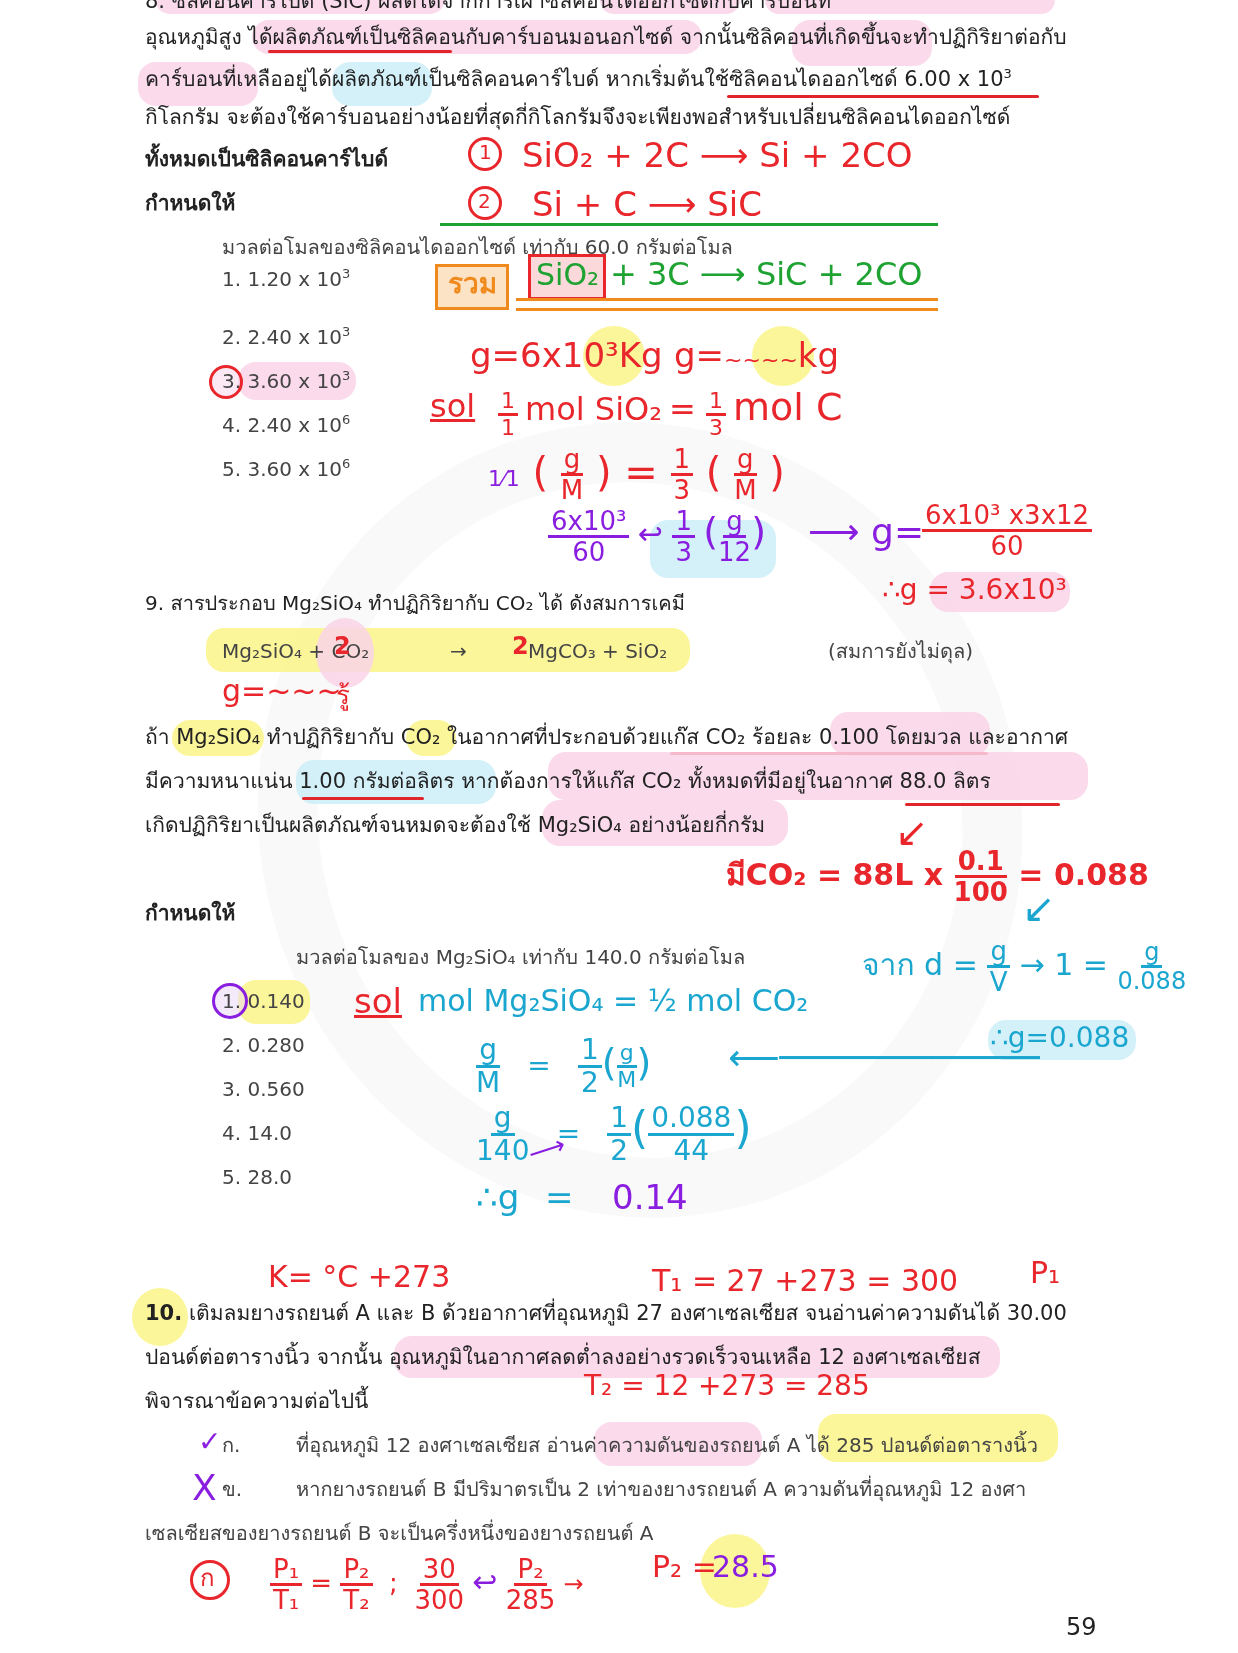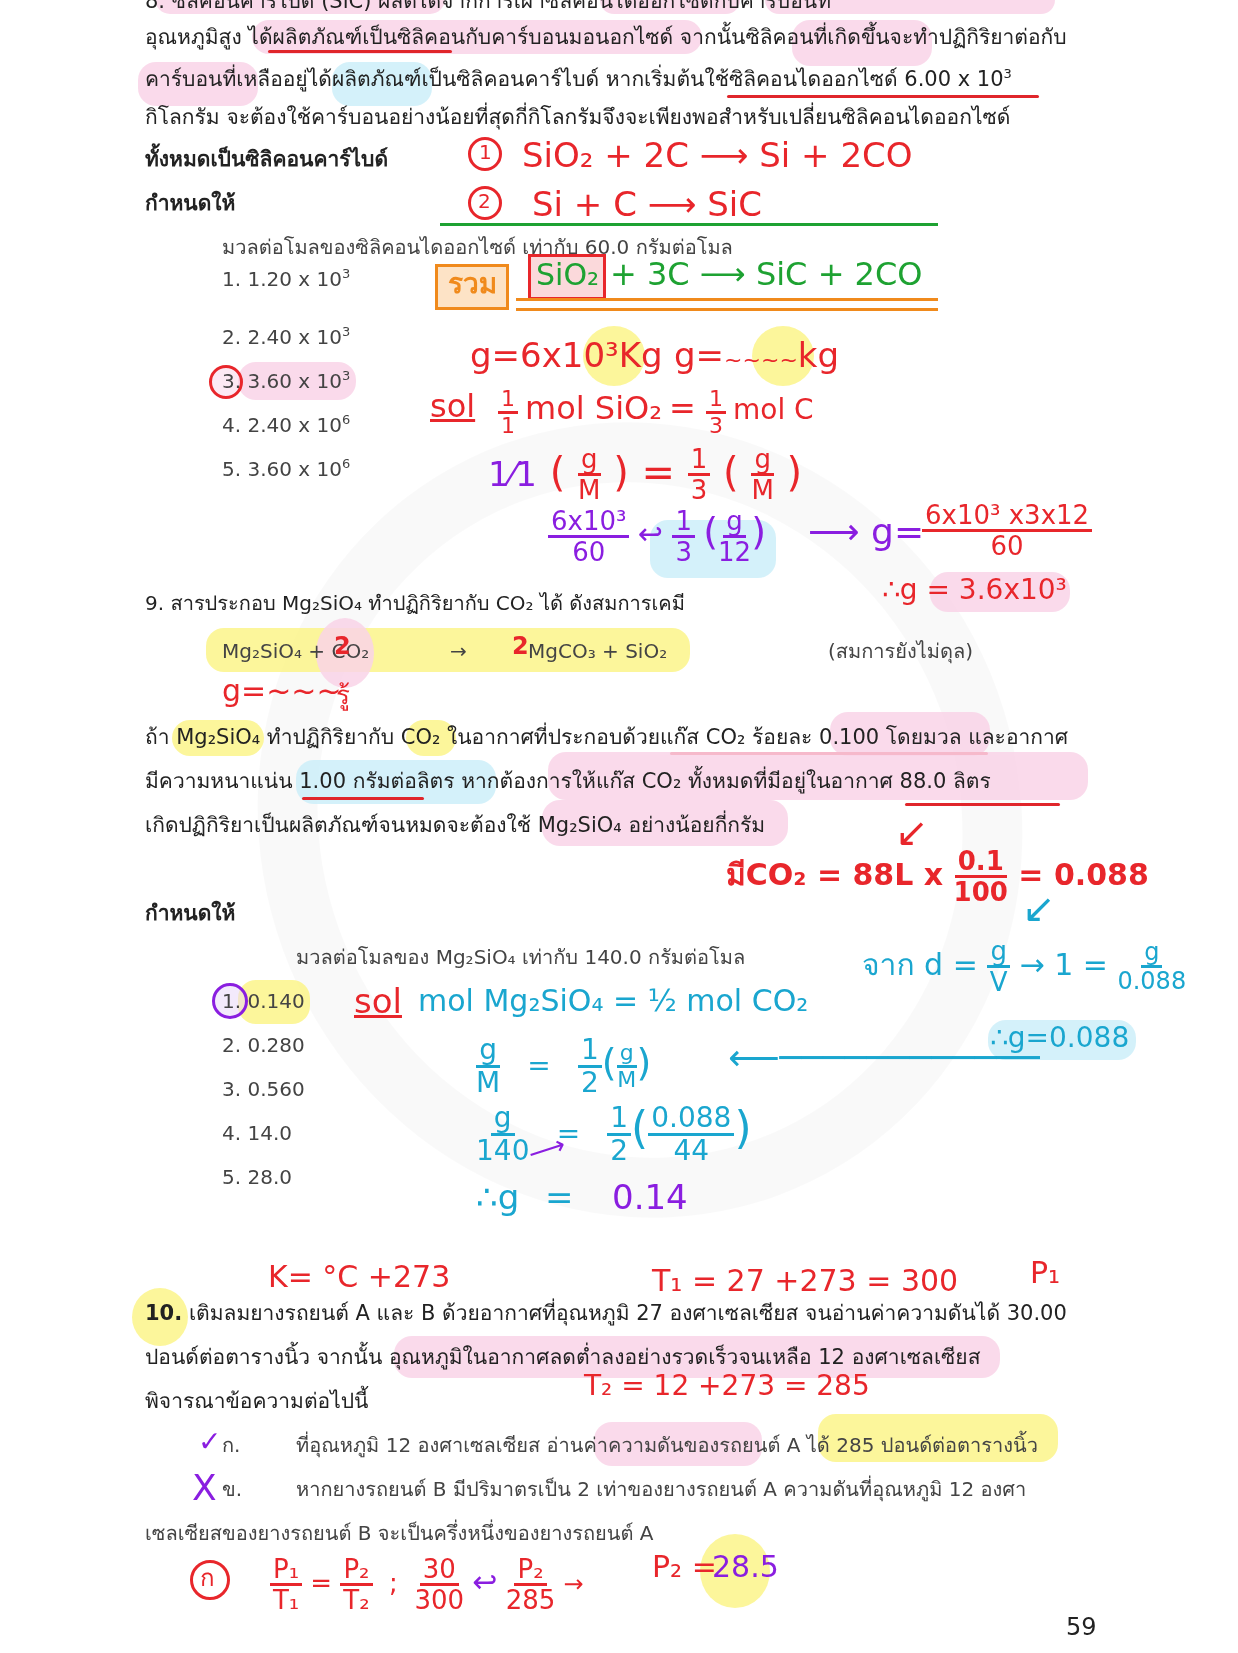--- a/index.html
+++ b/index.html
@@ -89,24 +89,24 @@
     <span class="frac">
         <span class="n">1</span>
         <span class="d">1</span>
       </span>
     <span style="font-size:32px;">mol SiO₂</span>
     <span style="font-size:32px;"> = </span>
     <span class="frac">
         <span class="n">1</span>
         <span class="d">3</span>
       </span>
-    <span style="font-size:28px;">mol C</span>
+    <span style="font-size:38px;">mol C</span>
   </div>
   <div class="hw red" style="left:488px;top:446px;font-size:40px;">
-    <span class="purple" style="font-size:34px;">1⁄1</span> ( <span class="frac" style="font-size:26px;">
+    <span class="purple" style="font-size:22px;">1⁄1</span> ( <span class="frac" style="font-size:26px;">
         <span class="n">g</span>
         <span class="d">M</span>
       </span> ) = <span class="frac" style="font-size:26px;">
         <span class="n">1</span>
         <span class="d">3</span>
       </span> ( <span class="frac" style="font-size:26px;">
         <span class="n">g</span>
         <span class="d">M</span>
       </span> )
   </div>

